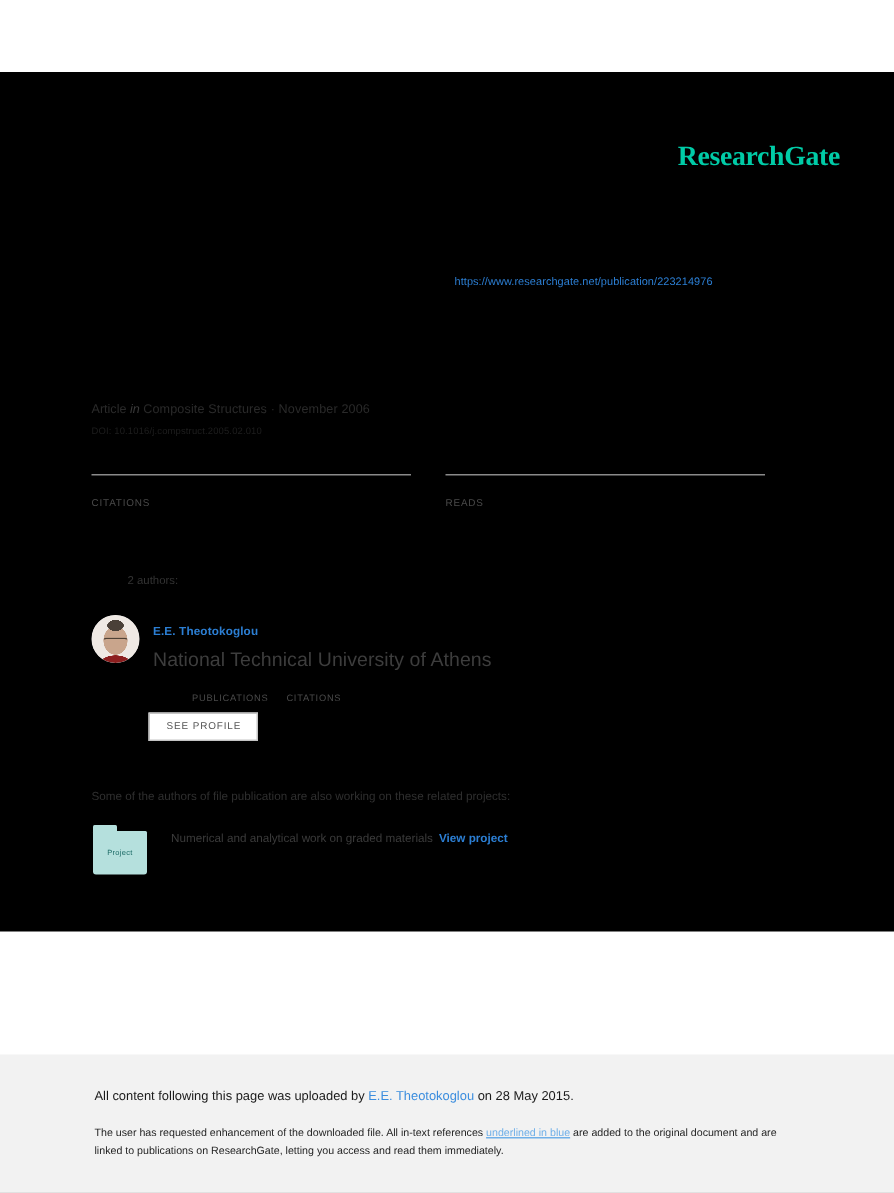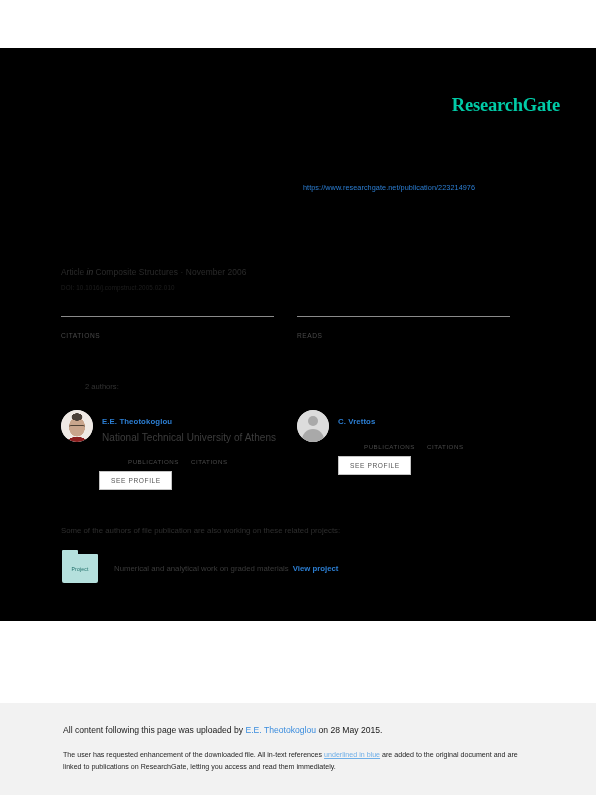--- a/index.html
+++ b/index.html
@@ -177,21 +177,21 @@
 
   .author-name {
     font-size: 7.8px;
     font-weight: bold;
     color: #2C7FD4;
     letter-spacing: 0.1px;
     white-space: nowrap;
   }
   .author-affil {
     margin-top: 4px;
-    font-size: 10px;
+    font-size: 13px;
     color: #3d3d3d;
     letter-spacing: 0.05px;
     white-space: nowrap;
   }
   .author-stats {
     margin-top: 5px;
     display: flex;
     gap: 12px;
     padding-left: 26px;
   }
@@ -225,21 +225,21 @@
     left: 61px; top: 478px;
     font-size: 7.8px;
     color: #2f2f2f;
     white-space: nowrap;
   }
 
   .project-row {
     position: absolute;
     left: 62px; top: 506px;
     display: flex;
-    align-items: center;
+    align-items: flex-start;
   }
   .project-icon {
     width: 36px; height: 29px;
     background: #b5e0dd;
     border-radius: 1px 1px 2px 2px;
     position: relative;
     display: flex;
     align-items: center;
     justify-content: center;
   }
@@ -347,39 +347,20 @@
           </div>
           <div>
             <div class="stat-num"></div>
             <div class="stat-lbl">CITATIONS</div>
           </div>
         </div>
         <div class="see-profile">SEE PROFILE</div>
       </div>
     </div>
 
-    <div class="author a2">
-      <div class="avatar">
-        <div class="avatar-generic"></div>
-      </div>
-      <div class="author-body">
-        <a class="author-name">C. Vrettos</a>
-        <div class="author-stats">
-          <div>
-            <div class="stat-num"></div>
-            <div class="stat-lbl">PUBLICATIONS</div>
-          </div>
-          <div>
-            <div class="stat-num"></div>
-            <div class="stat-lbl">CITATIONS</div>
-          </div>
-        </div>
-        <div class="see-profile">SEE PROFILE</div>
-      </div>
-    </div>
 
     <div class="projects-intro">Some of the authors of file publication are also working on these related projects:</div>
 
     <div class="project-row">
       <div class="project-icon">
         <span class="project-icon-label">Project</span>
       </div>
       <div class="project-text">
         <span>Numerical and analytical work on graded materials</span><a class="view-project">View project</a>
       </div>

